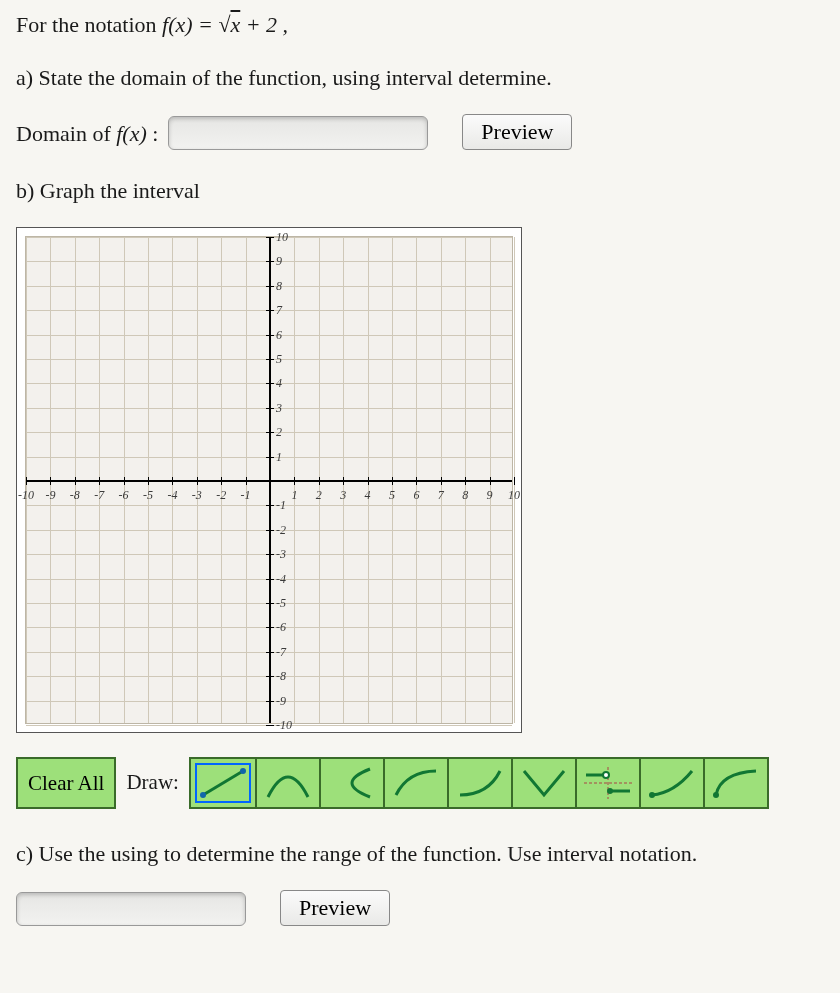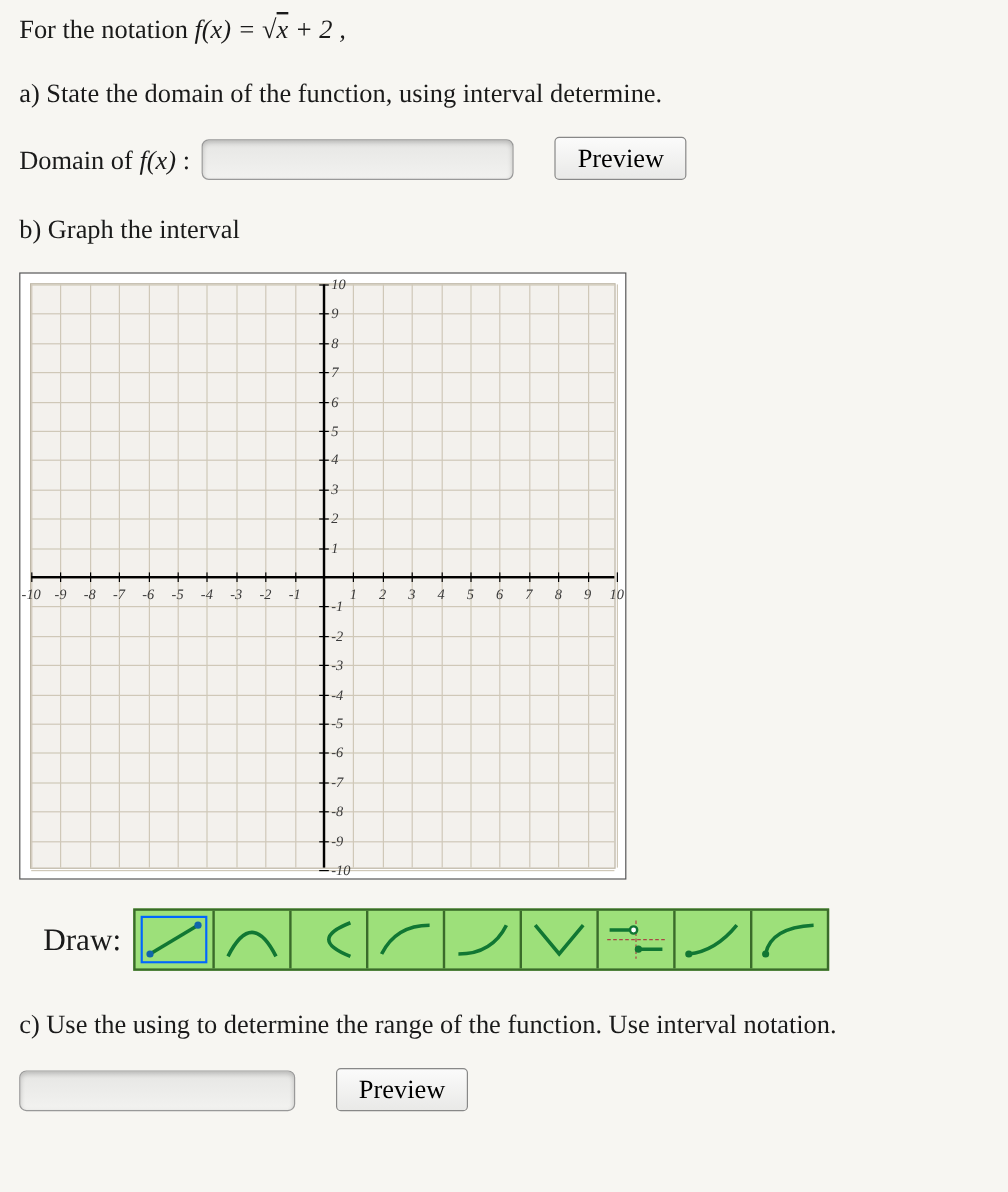--- a/index.html
+++ b/index.html
@@ -81,22 +81,22 @@
       background: #9de07a;
       font-family: 'Times New Roman', serif;
       font-size: 21px;
       padding: 6px 10px;
       cursor: pointer;
       display: flex;
       align-items: center;
     }
     .draw-label {
       font-family: 'Times New Roman', serif;
-      font-size: 26px;
-      display:flex; align-items:center; padding:0 4px;margin-left:16px;
+      font-size: 21px;
+      display:flex; align-items:center; padding:0 4px;
     }
     .draw-palette {
       display: flex;
       border: 2px solid #3a6b2a;
       background: #9de07a;
     }
     .draw-tool {
       width: 64px; height: 48px;
       border-left: 2px solid #3a6b2a;
       display:flex; align-items:center; justify-content:center;
@@ -251,20 +251,21 @@
       <div class="tick h" style="top: 48.8px; left: 240px;"></div>
       <div class="tick-label y" style="top: 48.8px; left: 250px;">8</div>
       <div class="tick h" style="top: 24.4px; left: 240px;"></div>
       <div class="tick-label y" style="top: 24.4px; left: 250px;">9</div>
       <div class="tick h" style="top: 0px; left: 240px;"></div>
       <div class="tick-label y" style="top: 0px; left: 250px;">10</div>
     </div>
 </div>
 
 <div class="toolbar-row">
+  <button class="tb-btn">Clear All</button>
   <span class="draw-label">Draw:</span>
   <div class="draw-palette">
     <div class="draw-tool selected">
       <svg viewBox="0 0 56 40">
           <rect class="sel" x="1" y="1" width="54" height="38"></rect>
           <line x1="8" y1="32" x2="48" y2="8" stroke="#173" stroke-width="3"></line>
           <circle cx="8" cy="32" r="3" fill="#16a"></circle>
           <circle cx="48" cy="8" r="3" fill="#16a"></circle>
         </svg>
     </div>

